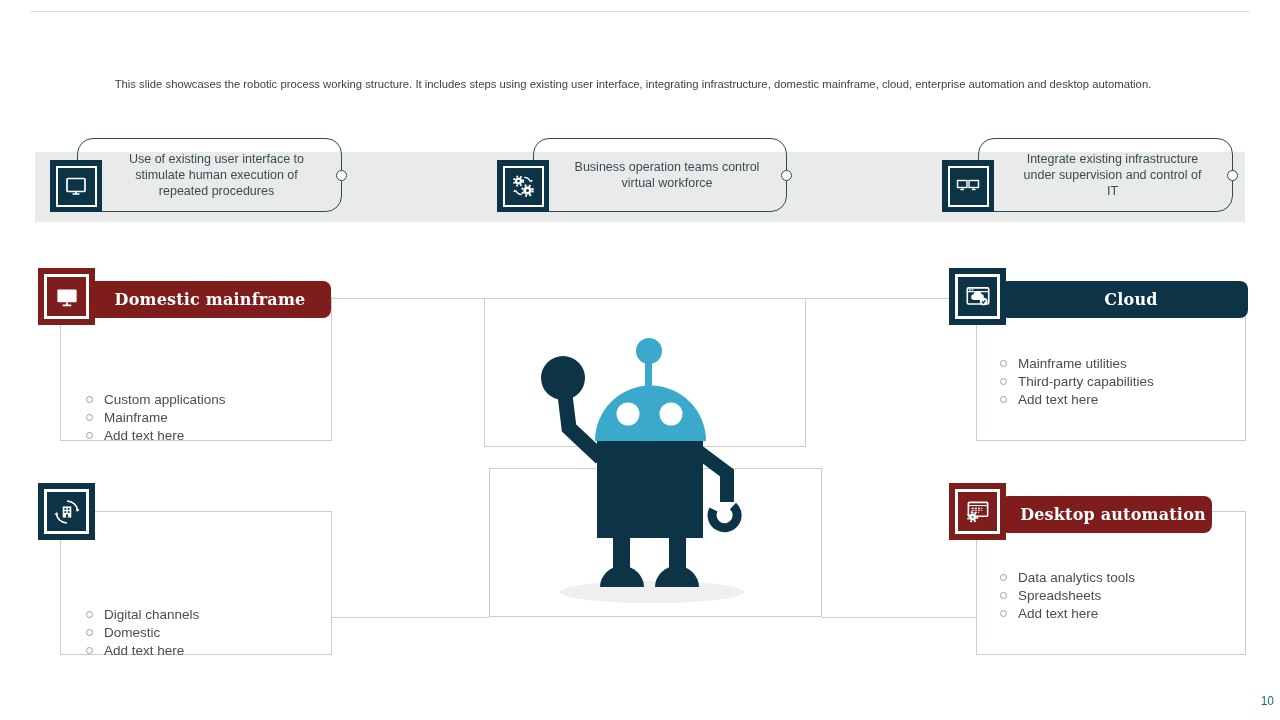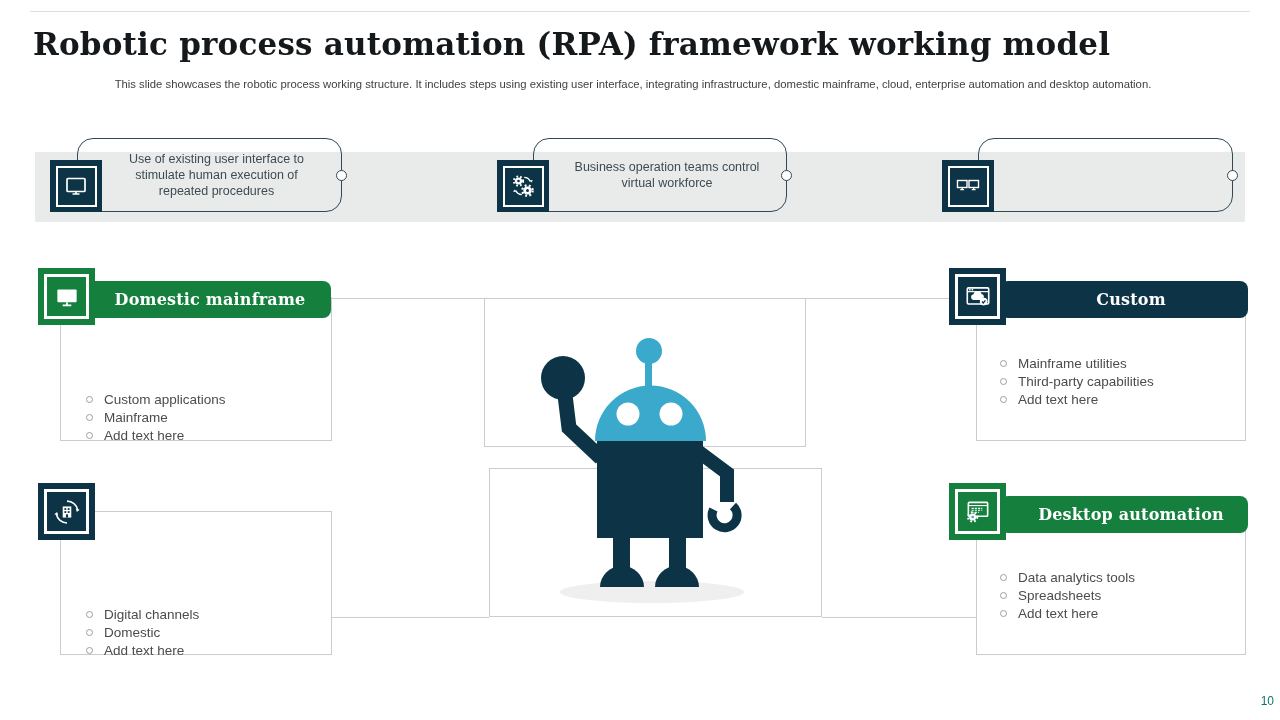--- a/index.html
+++ b/index.html
@@ -22,21 +22,21 @@
   .callout-dot{position:absolute;right:-6px;top:31px;width:11px;height:11px;border-radius:50%;
                background:#ffffff;border:1px solid #2e4a57;box-sizing:border-box;}
 
   .tile{position:absolute;display:flex;align-items:center;justify-content:center;}
   .tile-band{width:52px;height:52px;top:160px;}
   .tile-q{width:57px;height:57px;}
   .tile-ring{display:flex;align-items:center;justify-content:center;border:3px solid #fff;box-sizing:border-box;}
   .tile-band .tile-ring{width:41px;height:41px;border-width:2.5px;}
   .tile-q .tile-ring{width:45px;height:45px;}
   .bg-navy{background:#0d3446;}
-  .bg-teal{background:#15803d;}
+  .bg-teal{background:#7f1d1d;}
 
   .hline{position:absolute;height:1px;background:#c9cdcd;}
   .orect{position:absolute;border:1px solid #c9cdcd;box-sizing:border-box;}
 
   .qbox{position:absolute;width:272px;height:144px;border:1px solid #c9cdcd;background:#ffffff;box-sizing:border-box;}
   .qheader{position:absolute;height:37px;border-radius:8px;display:flex;align-items:center;justify-content:center;
            font-family:"DejaVu Serif",serif;font-weight:700;font-size:16px;color:#ffffff;letter-spacing:.2px;
            padding-left:14px;box-sizing:border-box;}
   .qlist{position:absolute;margin:0;padding:0;list-style:none;font-size:13.5px;color:#4c4c4c;}
   .qlist li{display:flex;align-items:center;gap:11px;height:18px;}
@@ -44,36 +44,36 @@
 
   .footer{position:absolute;left:0;top:703px;width:1280px;text-align:center;font-size:11px;color:#3d3d3d;}
   .pagenum{position:absolute;left:1248px;top:694px;width:26px;text-align:right;font-size:12px;color:#0f766e;}
 </style>
 </head>
 <body>
 
 <div class="slide">
 
   <div class="top-rule"></div>
-  <h1 class="title">Robotic process automation (RPA) framework working model</h1>
   <p class="subtitle">This slide showcases the robotic process working structure. It includes steps using existing user interface, integrating infrastructure, domestic mainframe, cloud, enterprise automation and desktop automation.</p>
 
   <div class="band"></div>
 
   <div class="callout" style="left:77px;width:265px;">
     <div class="callout-text">Use of existing user interface to stimulate human execution of repeated procedures</div>
     <div class="callout-dot"></div>
   </div>
 
   <div class="callout" style="left:533px;width:254px;">
     <div class="callout-text">Business operation teams control virtual workforce</div>
     <div class="callout-dot"></div>
   </div>
 
   <div class="callout" style="left:978px;width:255px;">
+    <div class="callout-text">Integrate existing infrastructure under supervision and control of IT</div>
     <div class="callout-dot"></div>
   </div>
 
   <div class="tile tile-band bg-navy" style="left:50px;">
     <div class="tile-ring">
       <svg width="28" height="28" viewBox="0 0 28 28">
         <rect x="5" y="6.5" width="18" height="13" rx="1" fill="none" stroke="#fff" stroke-width="1.7"></rect>
         <path d="M14 19.5 v2.2 M10.5 22 h7" stroke="#fff" stroke-width="1.6" fill="none"></path>
       </svg>
     </div>
@@ -134,21 +134,21 @@
         <span>Mainframe</span>
       </li>
     <li>
         <span class="bdot"></span>
         <span>Add text here</span>
       </li>
   </ul>
 
   <div class="qbox" style="left:976px;top:297px;width:270px;"></div>
   <div class="qheader bg-navy" style="left:1000px;top:281px;width:248px;">
-    <span>Custom</span>
+    <span>Cloud</span>
   </div>
   <div class="tile tile-q bg-navy" style="left:949px;top:268px;">
     <div class="tile-ring">
       <svg width="30" height="30" viewBox="0 0 28 28">
         <rect x="4" y="5.5" width="20" height="15" rx="1.2" fill="none" stroke="#fff" stroke-width="1.5"></rect>
         <line x1="4" y1="9" x2="24" y2="9" stroke="#fff" stroke-width="1.1"></line>
         <circle cx="6.4" cy="7.2" r="0.8" fill="#fff"></circle>
           <circle cx="8.8" cy="7.2" r="0.8" fill="#fff"></circle>
         <path d="M9.6 16.8 a2.7,2.7 0 0 1 0.2,-5.3 a3.9,3.9 0 0 1 7.5,-0.4 a2.4,2.4 0 0 1 0.5,4.7 l-0.6 1 z" fill="#fff"></path>
         <circle cx="19.3" cy="18.3" r="3.6" fill="#fff"></circle>
@@ -197,21 +197,21 @@
         <span class="bdot"></span>
         <span>Domestic</span>
       </li>
     <li>
         <span class="bdot"></span>
         <span>Add text here</span>
       </li>
   </ul>
 
   <div class="qbox" style="left:976px;top:511px;width:270px;"></div>
-  <div class="qheader bg-teal" style="left:1000px;top:496px;width:248px;">
+  <div class="qheader bg-teal" style="left:1000px;top:496px;width:212px;">
     <span>Desktop automation</span>
   </div>
   <div class="tile tile-q bg-teal" style="left:949px;top:483px;">
     <div class="tile-ring">
       <svg width="30" height="30" viewBox="0 0 28 28">
         <rect x="5" y="5" width="18" height="13" rx="1" fill="none" stroke="#fff" stroke-width="1.5"></rect>
         <line x1="5" y1="8" x2="23" y2="8" stroke="#fff" stroke-width="1"></line>
         <path d="M8 10.6 h10 M8 12.4 h10 M8 14.2 h7" stroke="#fff" stroke-width="1" stroke-dasharray="2 1" fill="none"></path>
         <circle cx="9" cy="18.6" r="3.3" fill="#fff"></circle>
         <circle cx="9" cy="18.6" r="4.3" fill="none" stroke="#fff" stroke-width="1.9" stroke-dasharray="1.6 2"></circle>

